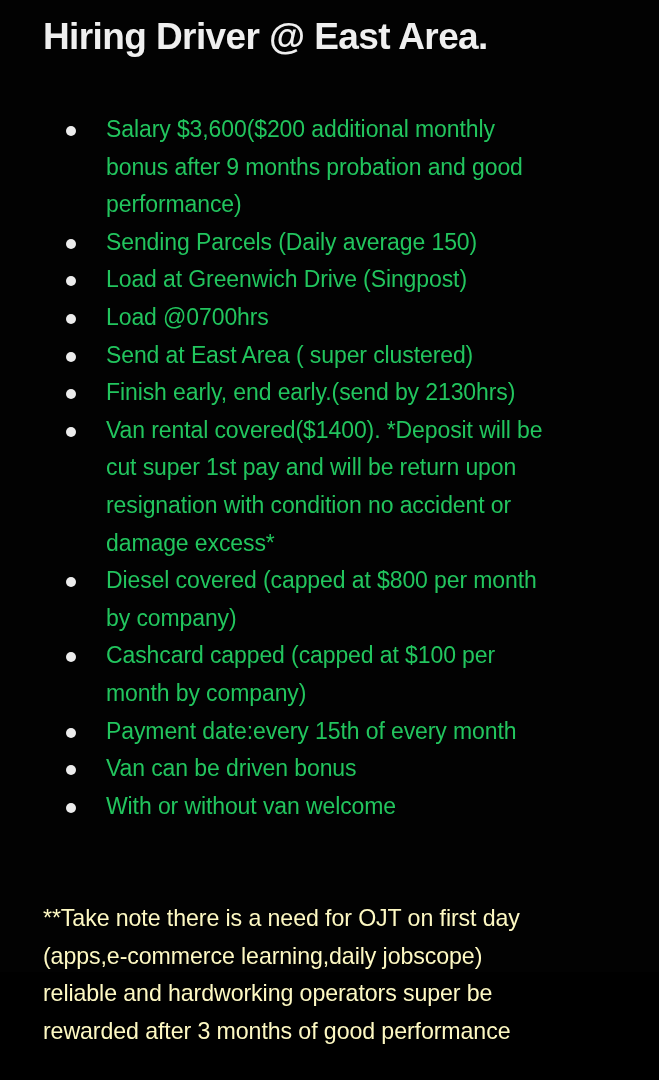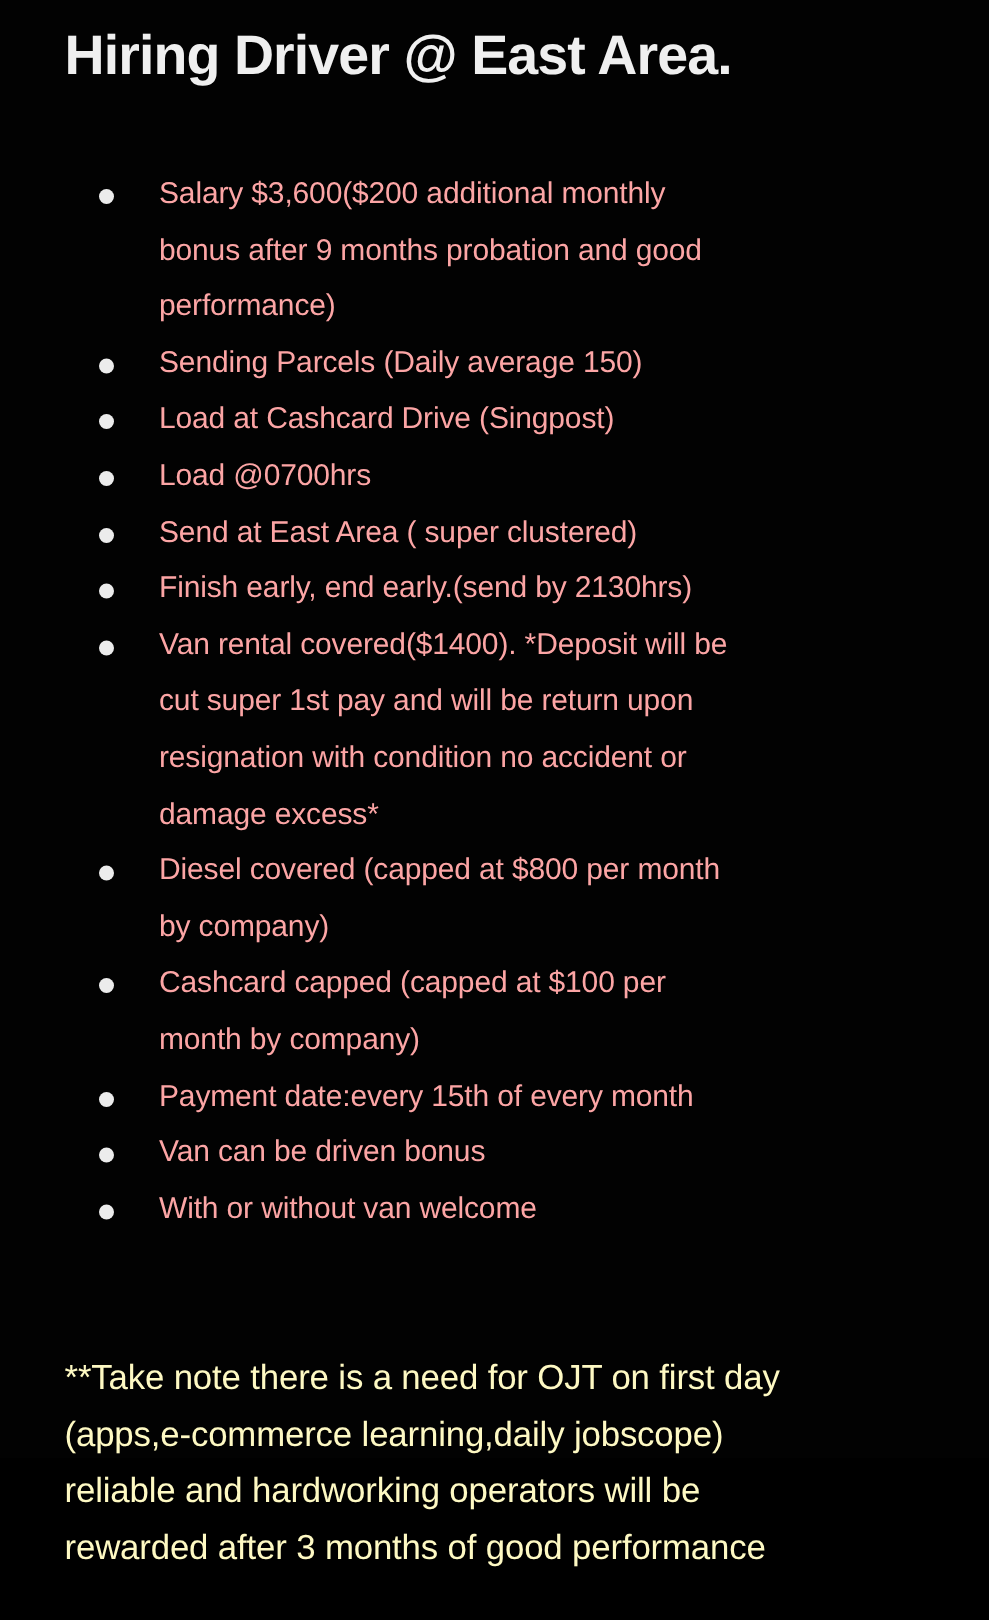--- a/index.html
+++ b/index.html
@@ -38,23 +38,23 @@
     top: 111px;
     margin: 0;
     padding: 0;
     list-style: none;
     width: 659px;
   }
   .bullet-item {
     position: relative;
     padding-left: 106px;
     padding-right: 30px;
-    font-size: 20px;
+    font-size: 23px;
     line-height: 37.6px;
-    color: #fca5a5;
+    color: #22c55e;
     letter-spacing: -0.1px;
   }
   .bullet-dot {
     position: absolute;
     left: 66px;
     top: 15px;
     width: 10px;
     height: 10px;
     border-radius: 50%;
     background: #ececec;
@@ -93,21 +93,21 @@
       <span class="nowrap">performance)</span>
     </li>
 
     <li class="bullet-item">
       <span class="bullet-dot"></span>
       <span class="nowrap">Sending Parcels (Daily average 150)</span>
     </li>
 
     <li class="bullet-item">
       <span class="bullet-dot"></span>
-      <span class="nowrap">Load at Cashcard Drive (Singpost)</span>
+      <span class="nowrap">Load at Greenwich Drive (Singpost)</span>
     </li>
 
     <li class="bullet-item">
       <span class="bullet-dot"></span>
       <span class="nowrap">Load @</span><span class="u nowrap">0700hrs</span>
     </li>
 
     <li class="bullet-item">
       <span class="bullet-dot"></span>
       <span class="nowrap">Send at East Area ( super clustered)</span>
@@ -151,17 +151,17 @@
 
     <li class="bullet-item">
       <span class="bullet-dot"></span>
       <span class="nowrap">With or without van welcome</span>
     </li>
   </ul>
 
   <p class="note">
     <span class="nowrap">**Take note there is a need for OJT on first day</span><br>
     <span class="nowrap">(apps,e-commerce learning,daily jobscope)</span><br>
-    <span class="nowrap">reliable and hardworking operators will be</span><br>
+    <span class="nowrap">reliable and hardworking operators super be</span><br>
     <span class="nowrap">rewarded after 3 months of good performance</span>
   </p>
 
 </div>
 
 </body></html>

